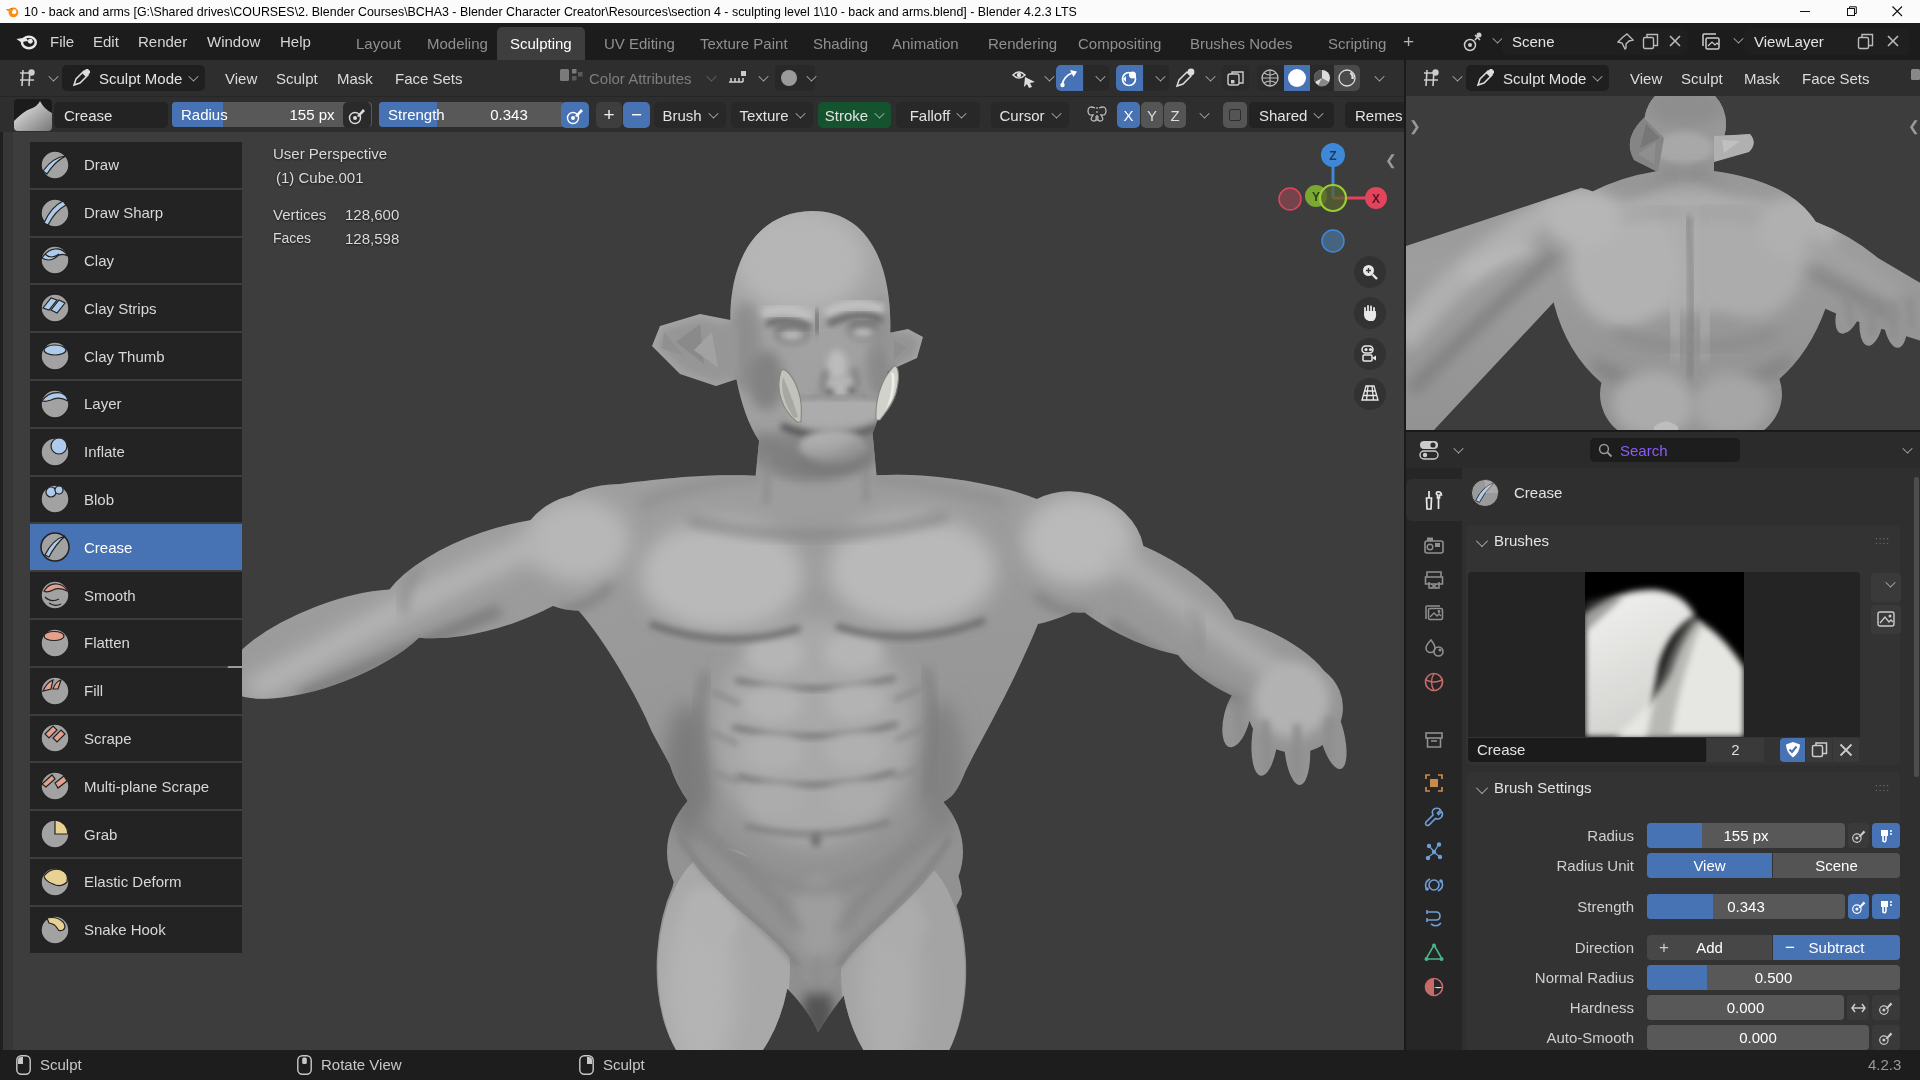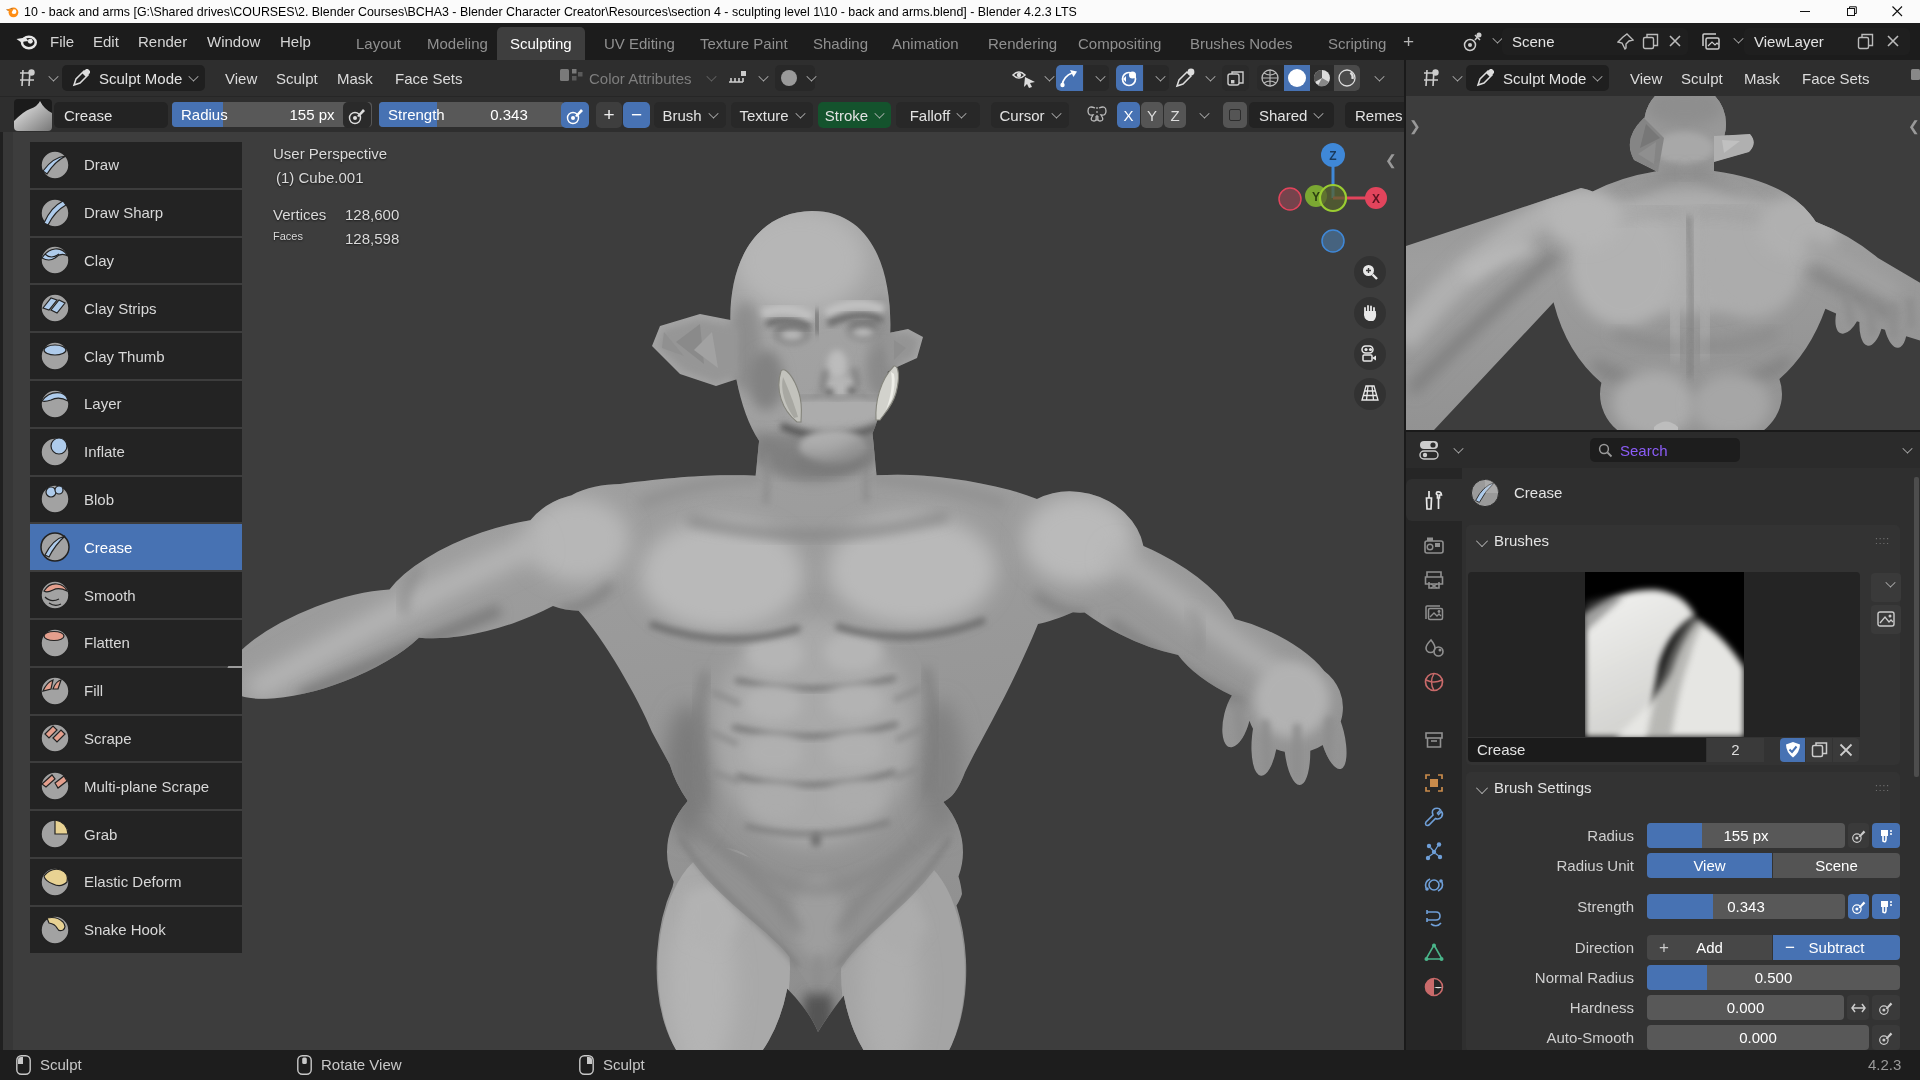--- a/index.html
+++ b/index.html
@@ -481,21 +481,21 @@
 <path d="M797,290 C 782,278 775,258 781,239 C 785,234 794,245 799,261 C 803,274 801,283 801,290 Z" fill="#c2c2bc" stroke="#84847c" stroke-width="1.1"></path>
 <path d="M794,286 C 785,273 780,258 783,245 C 788,256 794,271 798,285 Z" fill="#a8a8a2"></path>
 <path d="M876,288 C 875,270 880,248 894,234 C 899,233 900,246 896,261 C 892,275 883,283 880,288 Z" fill="#d2d2cc" stroke="#84847c" stroke-width="1.1"></path>
 <path d="M891,240 C 893,251 891,265 886,278 L 892,267 Q 896,251 894,242 Z" fill="#eeeee8"></path>
 </svg>
 
 <div class="abs" style="left:273px;top:13px;color:#dadada;font-size:15px;text-shadow:0 1px 2px rgba(0,0,0,.6)">User Perspective</div>
 <div class="abs" style="left:276px;top:37px;color:#dadada;font-size:15px;text-shadow:0 1px 2px rgba(0,0,0,.6)">(1) Cube.001</div>
 <div class="abs" style="left:273px;top:74px;color:#dadada;font-size:15px;text-shadow:0 1px 2px rgba(0,0,0,.6)">Vertices</div>
 <div class="abs" style="left:345px;top:74px;color:#dadada;font-size:15px;text-shadow:0 1px 2px rgba(0,0,0,.6)">128,600</div>
-<div class="abs" style="left:273px;top:98px;color:#dadada;font-size:11px;text-shadow:0 1px 2px rgba(0,0,0,.6)">Faces</div>
+<div class="abs" style="left:273px;top:98px;color:#dadada;font-size:14px;text-shadow:0 1px 2px rgba(0,0,0,.6)">Faces</div>
 <div class="abs" style="left:345px;top:98px;color:#dadada;font-size:15px;text-shadow:0 1px 2px rgba(0,0,0,.6)">128,598</div>
 
 <svg class="abs" style="left:1270px;top:6px" width="130" height="120" viewBox="0 0 130 120">
  <line x1="63" y1="23" x2="63" y2="60" stroke="#3f88d8" stroke-width="3"></line>
  <line x1="63" y1="60" x2="101" y2="60" stroke="#e2445c" stroke-width="3"></line>
  <circle cx="63" cy="17" r="12" fill="#3f88d8"></circle>
         <text x="63" y="22" font-size="12" font-weight="bold" text-anchor="middle" fill="#1a3a5c">Z</text>
  <circle cx="46" cy="58" r="11" fill="#7ba832"></circle>
         <text x="46" y="63" font-size="12" font-weight="bold" text-anchor="middle" fill="#2c4010">Y</text>
  <circle cx="63" cy="60" r="13" fill="#55622f" fill-opacity="0.75" stroke="#9acd32" stroke-width="2.2"></circle>

